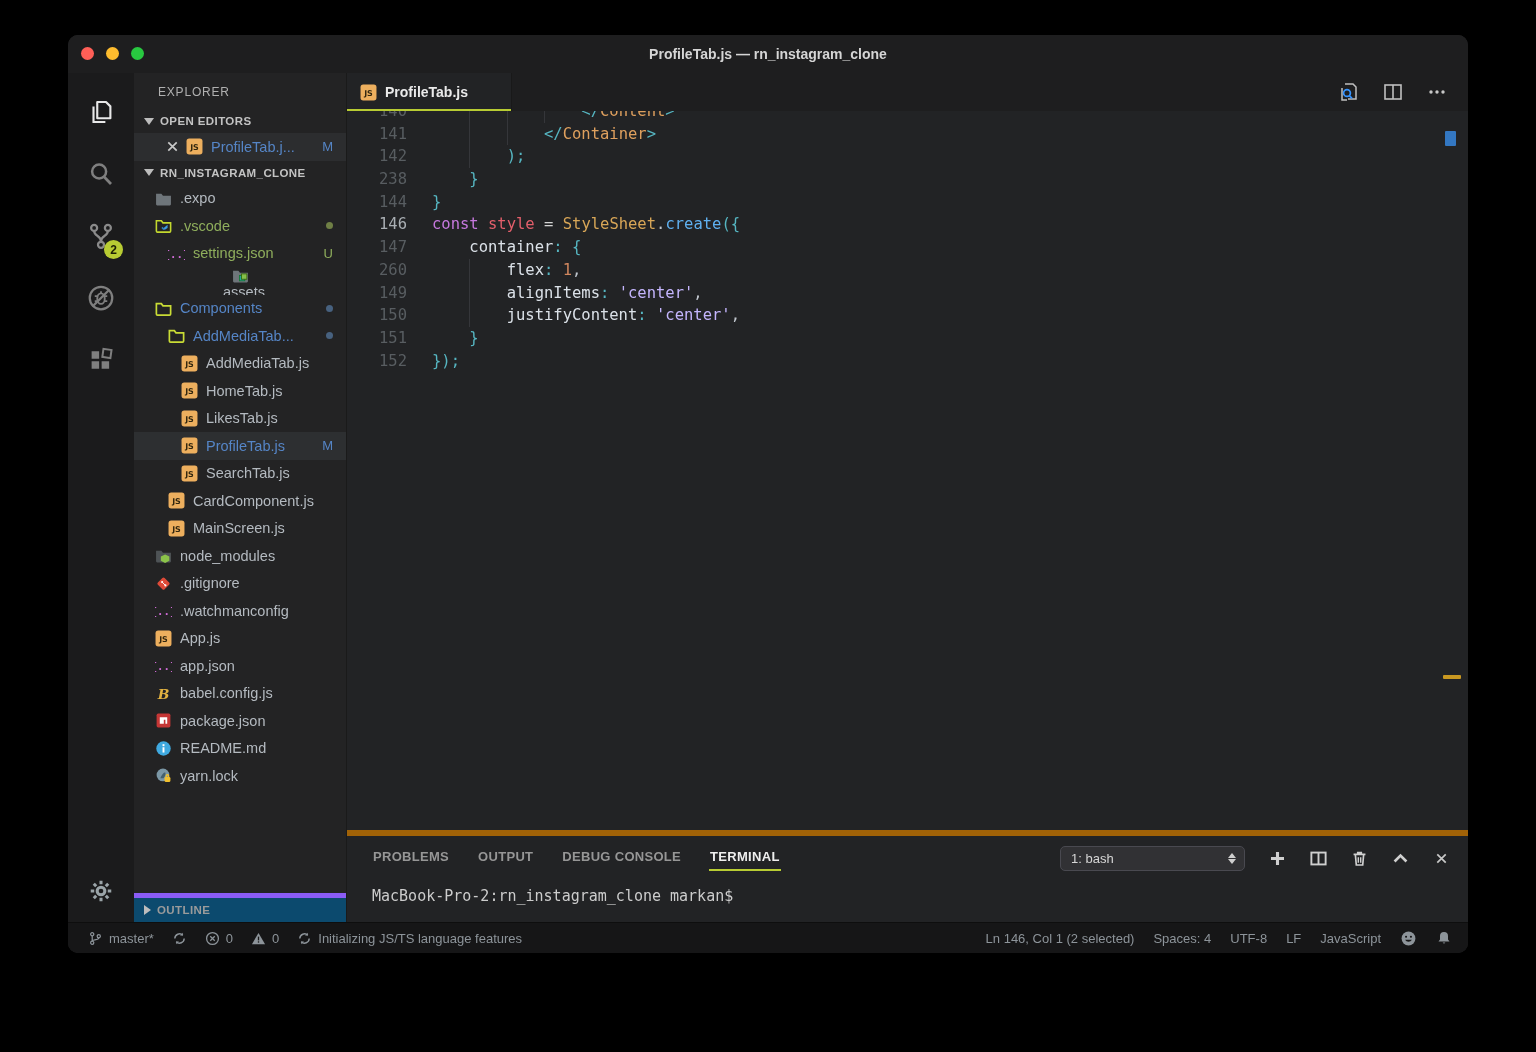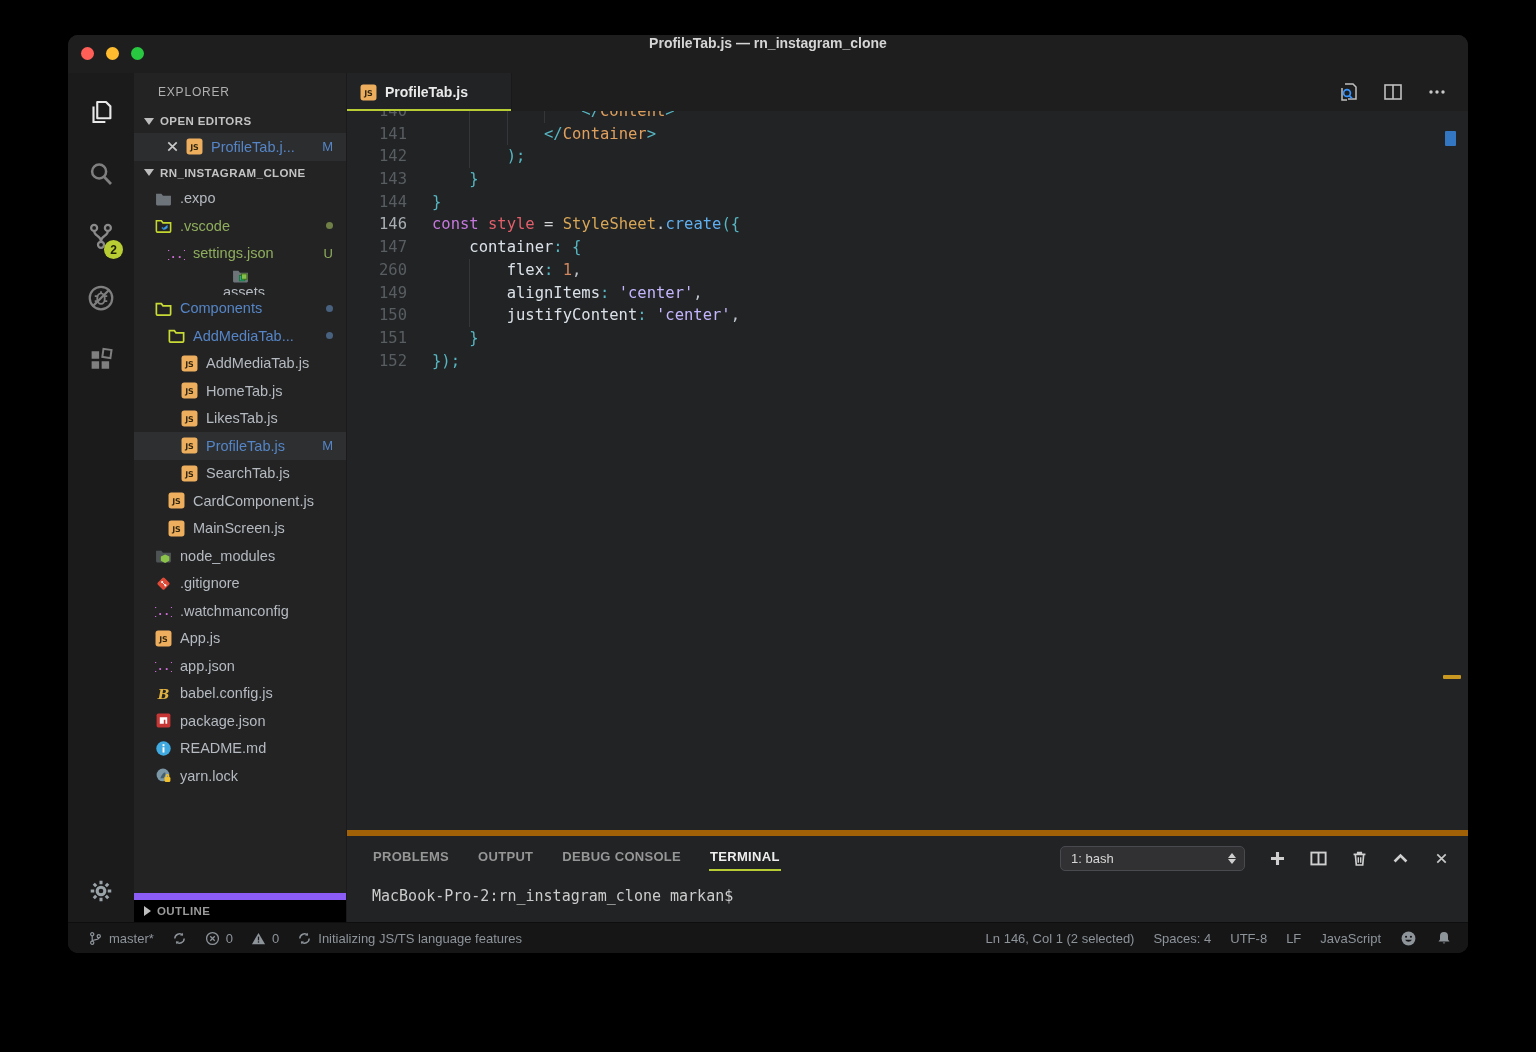--- a/index.html
+++ b/index.html
@@ -6,21 +6,21 @@
   html,body { width:1536px; height:1052px; background:#000; overflow:hidden;
               font-family:"Liberation Sans", sans-serif; }
   .stage { position:relative; width:1536px; height:1052px; background:#000; }
 
   .window { position:absolute; left:68px; top:35px; width:1400px; height:918px;
             background:#232325; border-radius:10px; overflow:hidden;
             display:flex; flex-direction:column; box-shadow:0 25px 70px rgba(0,0,0,.7); }
 
   
   .titlebar { height:38px; background:#1e1e1f; position:relative; flex:0 0 38px;
-              display:flex; justify-content:center; }
+              display:flex; align-items:center; justify-content:center; }
   .traffic { position:absolute; left:13px; top:12px; display:flex; gap:12px; }
   .tl { width:13px; height:13px; border-radius:50%; }
   .tl.red{background:#ff5f57}.tl.yellow{background:#febc2e}.tl.green{background:#28c840}
   .title-text { color:#d5d5d5; font-size:14px; font-weight:bold; }
 
   
   .main { flex:1; display:flex; min-height:0; }
 
   .activitybar { width:66px; background:#1b1b1c; display:flex; flex-direction:column;
                  align-items:center; padding-top:14px; position:relative; }
@@ -43,23 +43,23 @@
   .row { height:27.5px; display:flex; align-items:center; position:relative; padding-right:13px; }
   .row .ico { width:17px; height:17px; flex:0 0 17px; margin-right:8px; display:flex;
               align-items:center; justify-content:center; }
   .row .lbl { white-space:nowrap; overflow:hidden; }
   .row .right { margin-left:auto; font-size:13px; }
   .row.sel { background:#2d2f31; }
   .row.openrow { background:#2c2d2f; }
   .dot { width:7px; height:7px; border-radius:50%; margin-left:auto; }
   .c-mod { color:#5585c6; } .c-unt { color:#8fae5c; }
   .dot.mod { background:#47617f; } .dot.unt { background:#6f7f45; }
-  .outline-sec { position:absolute; bottom:0; left:0; right:0; height:29px; border-top:7px solid #8b5cf6;
+  .outline-sec { position:absolute; bottom:0; left:0; right:0; height:29px; border-top:5px solid #8b5cf6;
                  display:flex; align-items:center; padding-left:10px; color:#9b9b9b;
-                 font-size:11.5px; font-weight:bold; letter-spacing:.4px; background:#000000; }
+                 font-size:11.5px; font-weight:bold; letter-spacing:.4px; background:#0c4a6e; }
 
   
   .editorcol { flex:1; display:flex; flex-direction:column; min-width:0; background:#222325; }
   .tabbar { height:38px; background:#1e1e1f; display:flex; align-items:stretch; flex:0 0 38px; }
   .tab { width:165px; background:#222325; display:flex; align-items:center; padding-left:13px;
          position:relative; border-right:1px solid #191919; }
   .tab .ico { margin-right:8px; }
   .tab-label { color:#eaeaea; font-size:14px; font-weight:bold; }
   .tab-underline { position:absolute; left:0; right:0; bottom:0; height:2.5px; background:#b8cc33; }
   .ed-actions { margin-left:auto; display:flex; align-items:center; gap:22px; padding-right:20px; }
@@ -464,21 +464,21 @@
                 </span>
               </div>
             </div>
       </div>
 
       <div class="codearea">
         <div class="codelines" id="codelines">
               <div class="cl"><span class="ln">140</span><span class="lc"><span class="guide" style="left: calc(4ch + 25px);"></span><span class="guide" style="left: calc(8ch + 25px);"></span><span class="guide" style="left: calc(12ch + 25px);"></span><span style="display: inline-block; width: 16ch;"></span><span class="tk-brk">&lt;/</span><span class="tk-tag">Content</span><span class="tk-brk">&gt;</span></span></div>
               <div class="cl"><span class="ln">141</span><span class="lc"><span class="guide" style="left: calc(4ch + 25px);"></span><span class="guide" style="left: calc(8ch + 25px);"></span><span style="display: inline-block; width: 12ch;"></span><span class="tk-brk">&lt;/</span><span class="tk-tag">Container</span><span class="tk-brk">&gt;</span></span></div>
               <div class="cl"><span class="ln">142</span><span class="lc"><span class="guide" style="left: calc(4ch + 25px);"></span><span style="display: inline-block; width: 8ch;"></span><span class="tk-brk">);</span></span></div>
-              <div class="cl"><span class="ln">143</span><span class="lc"><span style="display: inline-block; width: 4ch;"></span><span class="tk-brk">}</span></span></div>
+              <div class="cl"><span class="ln">238</span><span class="lc"><span style="display: inline-block; width: 4ch;"></span><span class="tk-brk">}</span></span></div>
               <div class="cl"><span class="ln">144</span><span class="lc"><span style="display: inline-block; width: 0ch;"></span><span class="tk-brk">}</span></span></div>
               <div class="cl"><span class="ln active">146</span><span class="lc"><span style="display: inline-block; width: 0ch;"></span><span class="tk-kw">const</span><span class="tk-pl"> </span><span class="tk-var">style</span><span class="tk-pl"> </span><span class="tk-op">=</span><span class="tk-pl"> </span><span class="tk-cls">StyleSheet</span><span class="tk-pl">.</span><span class="tk-fn">create</span><span class="tk-brk">({</span></span></div>
               <div class="cl"><span class="ln">147</span><span class="lc"><span style="display: inline-block; width: 4ch;"></span><span class="tk-prop">container</span><span class="tk-brk">:</span><span class="tk-pl"> </span><span class="tk-brk">{</span></span></div>
               <div class="cl"><span class="ln">260</span><span class="lc"><span class="guide" style="left: calc(4ch + 25px);"></span><span style="display: inline-block; width: 8ch;"></span><span class="tk-prop">flex</span><span class="tk-brk">:</span><span class="tk-pl"> </span><span class="tk-num">1</span><span class="tk-pl">,</span></span></div>
               <div class="cl"><span class="ln">149</span><span class="lc"><span class="guide" style="left: calc(4ch + 25px);"></span><span style="display: inline-block; width: 8ch;"></span><span class="tk-prop">alignItems</span><span class="tk-brk">:</span><span class="tk-pl"> </span><span class="tk-str">'center'</span><span class="tk-pl">,</span></span></div>
               <div class="cl"><span class="ln">150</span><span class="lc"><span class="guide" style="left: calc(4ch + 25px);"></span><span style="display: inline-block; width: 8ch;"></span><span class="tk-prop">justifyContent</span><span class="tk-brk">:</span><span class="tk-pl"> </span><span class="tk-str">'center'</span><span class="tk-pl">,</span></span></div>
               <div class="cl"><span class="ln">151</span><span class="lc"><span style="display: inline-block; width: 4ch;"></span><span class="tk-brk">}</span></span></div>
               <div class="cl"><span class="ln">152</span><span class="lc"><span style="display: inline-block; width: 0ch;"></span><span class="tk-brk">});</span></span></div>
             </div>
         <div id="ovrmarks">

